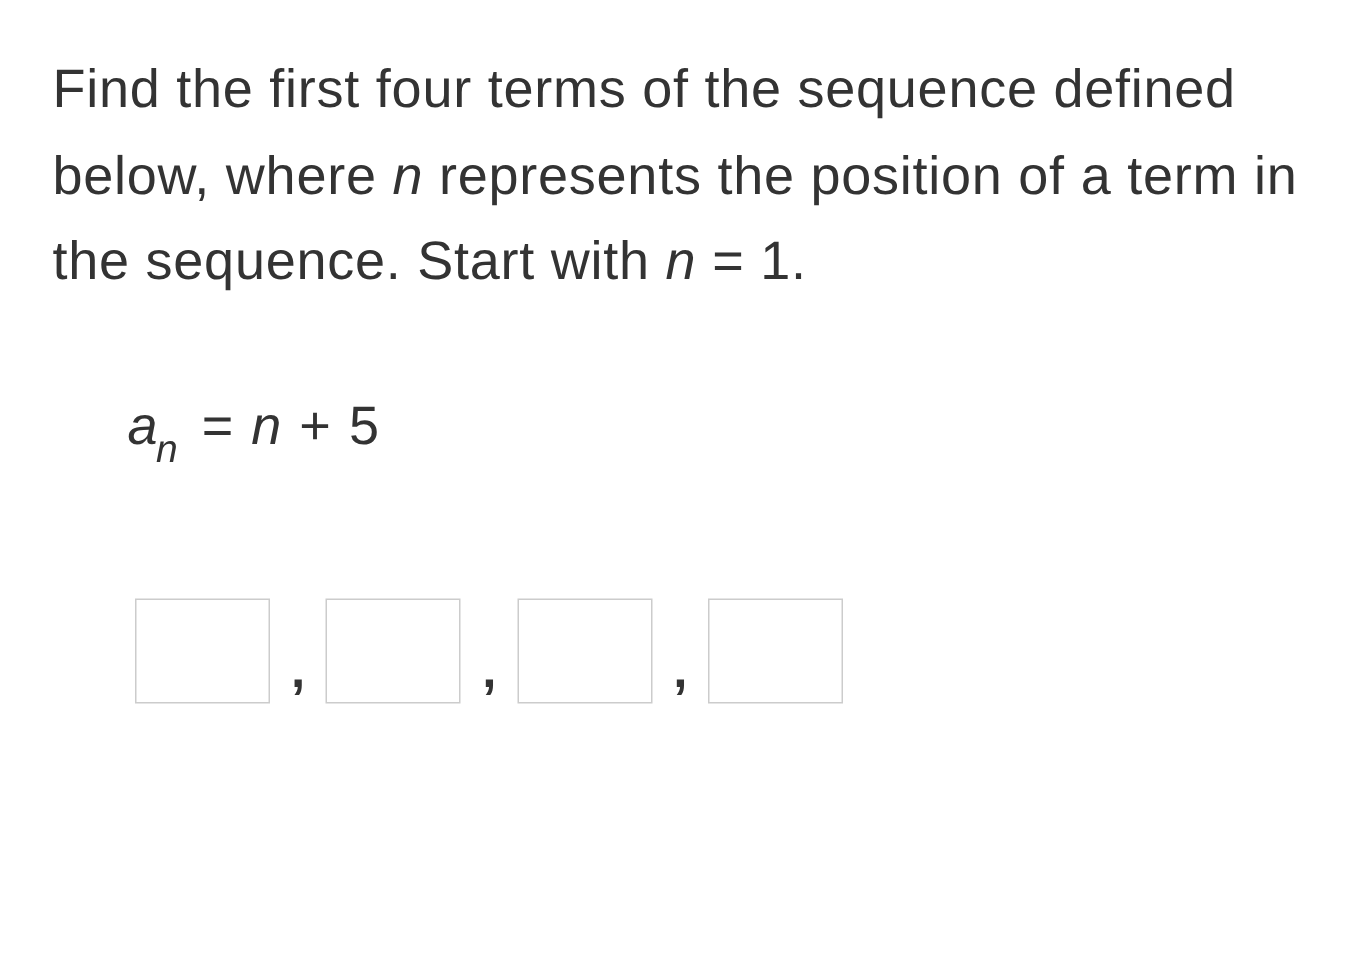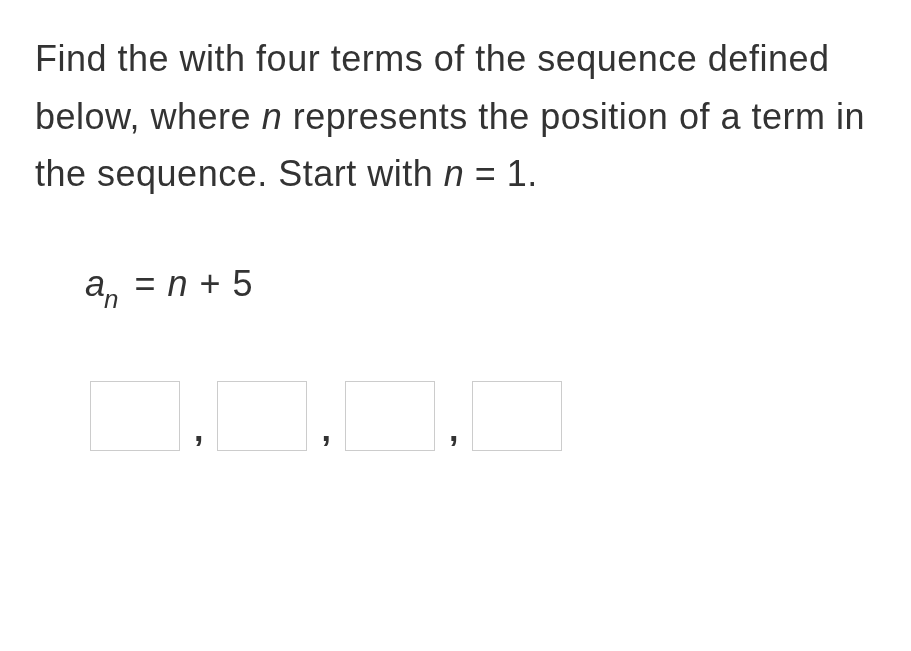--- a/index.html
+++ b/index.html
@@ -21,21 +21,21 @@
       margin-bottom: 60px;
       letter-spacing: 0.5px;
     }
     .italic {
       font-style: italic;
     }
     .formula {
       font-size: 36px;
       font-style: italic;
       margin-left: 50px;
-      margin-bottom: 70px;
+      margin-bottom: 88px;
       letter-spacing: 1px;
     }
     .formula .sub {
       font-size: 26px;
       vertical-align: sub;
       position: relative;
       top: 4px;
       margin-left: -2px;
       margin-right: 4px;
     }
@@ -61,21 +61,21 @@
       font-size: 34px;
       font-weight: bold;
       color: #333333;
       margin: 0 6px 2px 6px;
     }
   </style>
 </head>
 <body>
 
 <div class="question-text">
-  <span>Find the with four terms of the sequence defined below, where </span><span class="italic">n</span><span> represents the position of a term in the sequence. Start with </span><span class="italic">n</span><span> = </span><span>1</span><span>.</span>
+  <span>Find the first four terms of the sequence defined below, where </span><span class="italic">n</span><span> represents the position of a term in the sequence. Start with </span><span class="italic">n</span><span> = </span><span>1</span><span>.</span>
 </div>
 
 <div class="formula">
   <span>a</span><span class="sub">n</span><span class="upright"> = </span><span>n</span><span class="upright"> + 5</span>
 </div>
 
 <div class="answer-row">
   <input type="text" class="answer-box" value="" style="">
   <span class="comma">,</span>
   <input type="text" class="answer-box" value="" style="">

